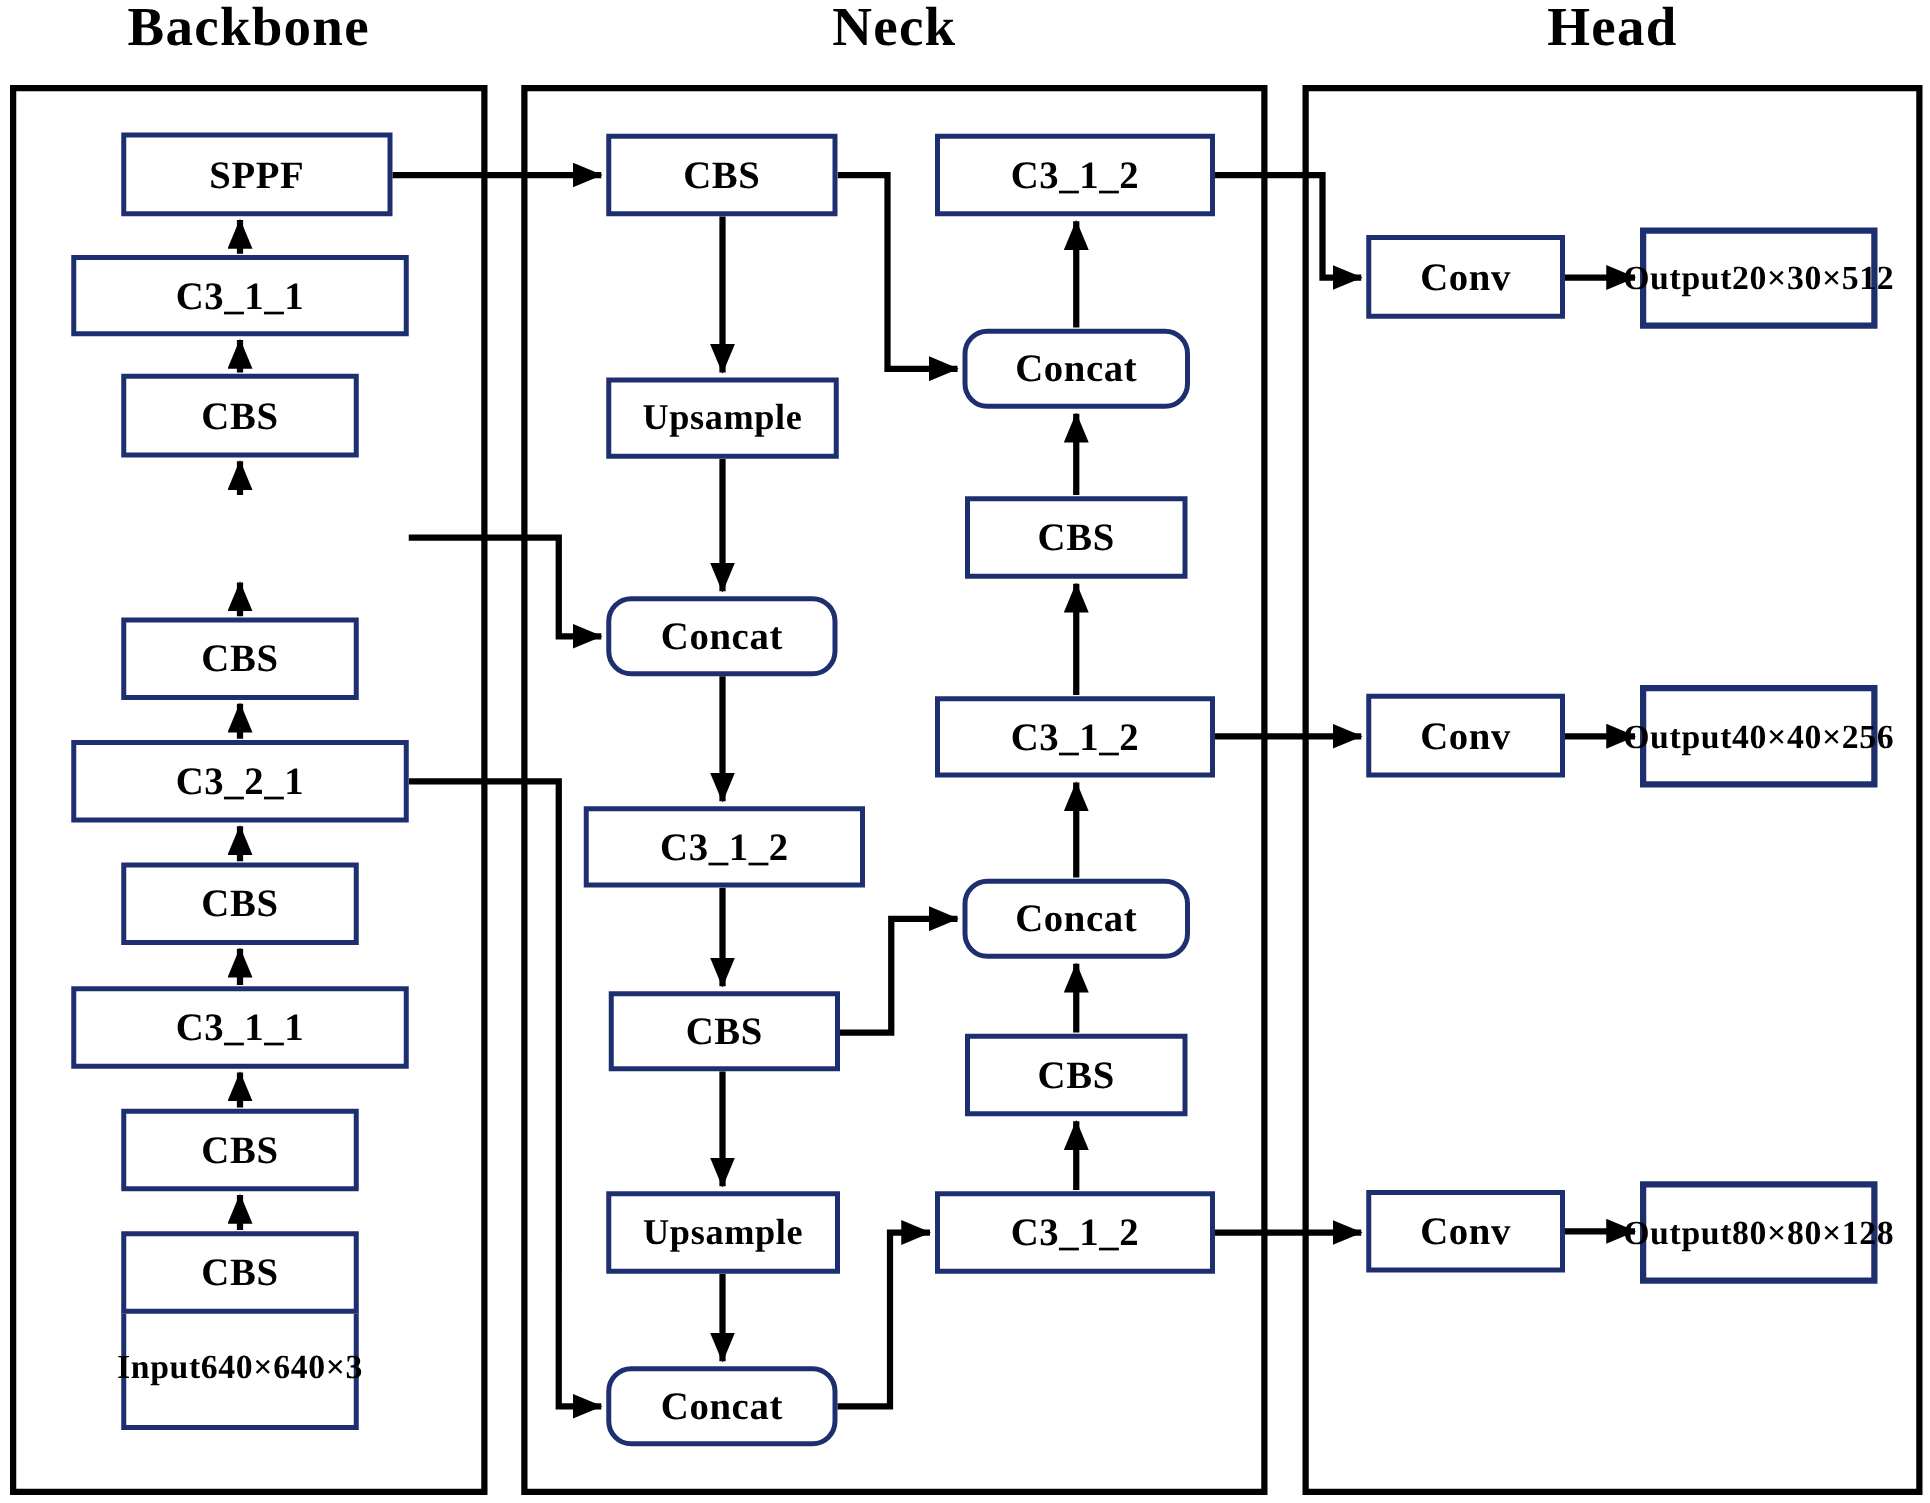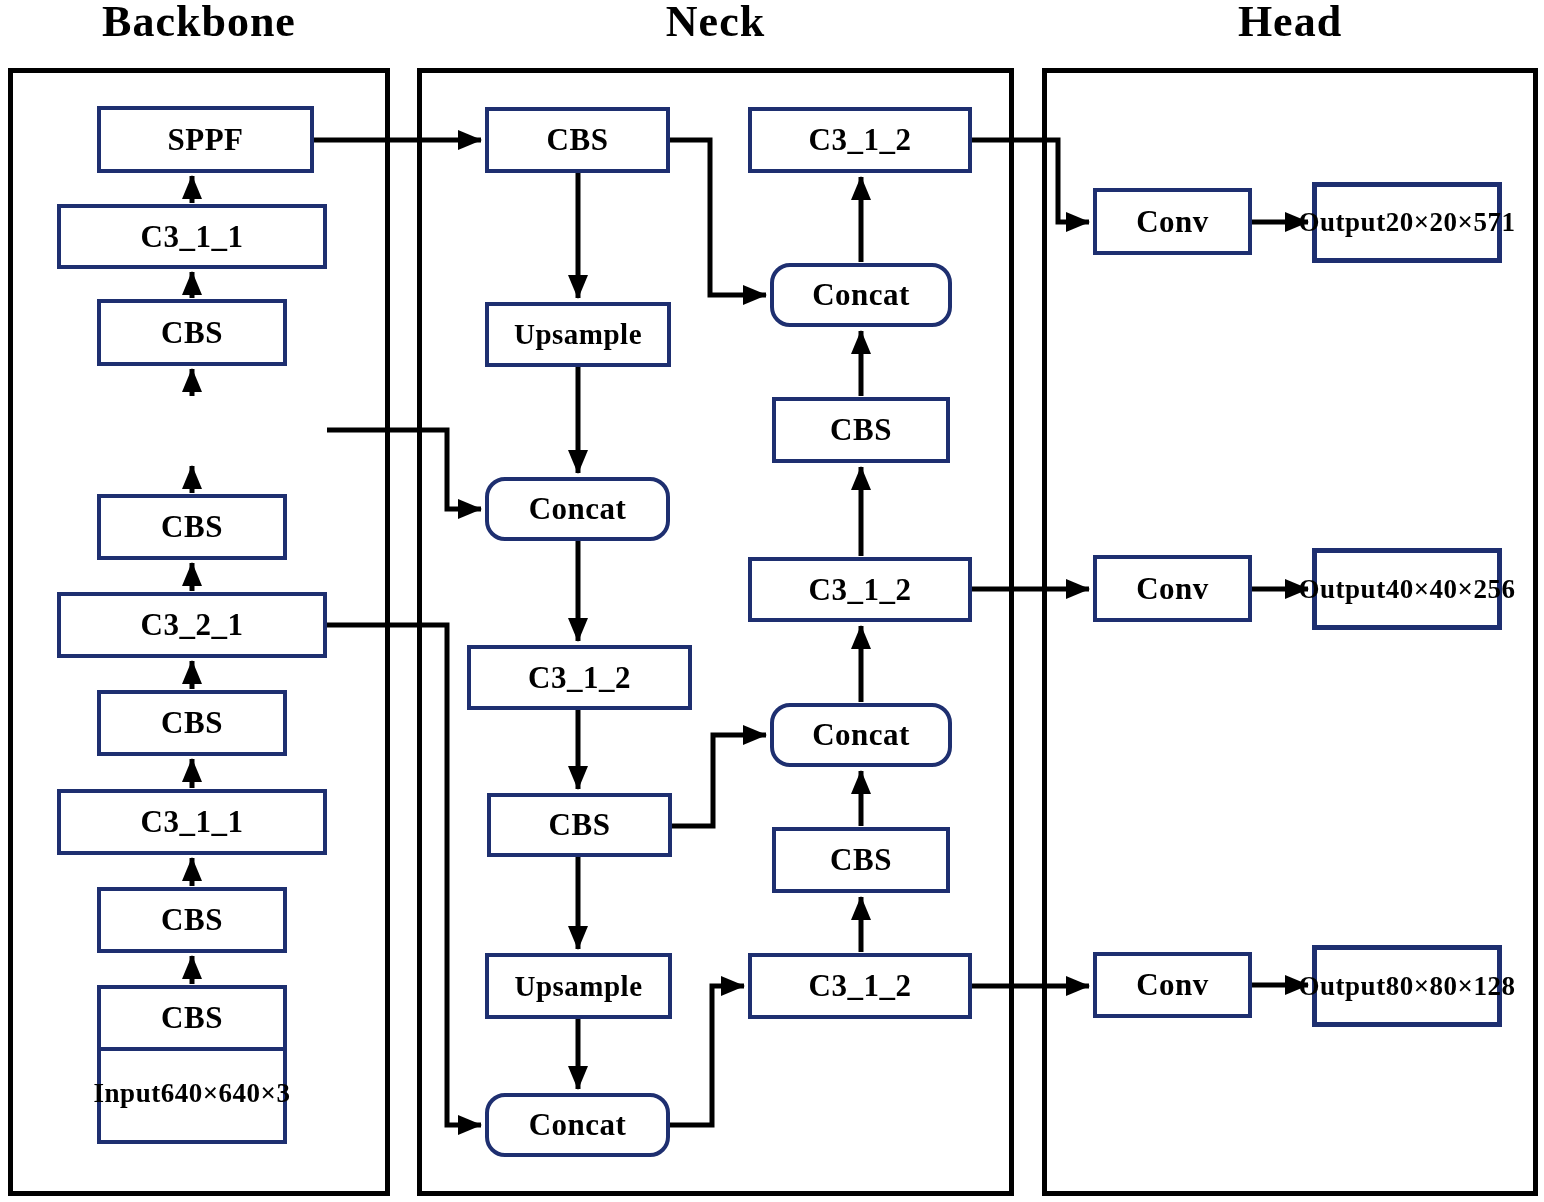--- a/index.html
+++ b/index.html
@@ -128,21 +128,21 @@
   <div class="node rounded" style="left:770px;top:263px;width:182px;height:64px;">Concat</div>
   <div class="node" style="left:772px;top:397px;width:178px;height:66px;">CBS</div>
   <div class="node" style="left:748px;top:557px;width:224px;height:65px;">C3_1_2</div>
   <div class="node rounded" style="left:770px;top:703px;width:182px;height:64px;">Concat</div>
   <div class="node" style="left:772px;top:827px;width:178px;height:66px;">CBS</div>
   <div class="node" style="left:748px;top:953px;width:224px;height:66px;">C3_1_2</div>
 
   <div class="node" style="left:1093px;top:188px;width:159px;height:67px;">Conv</div>
   <div class="node twoline thick" style="left:1312px;top:182px;width:190px;height:81px;">
     <div class="sub">Output</div>
-    <div class="sub">20×20×571</div>
+    <div class="sub">20×30×512</div>
   </div>
   <div class="node" style="left:1093px;top:555px;width:159px;height:67px;">Conv</div>
   <div class="node twoline thick" style="left:1312px;top:548px;width:190px;height:82px;">
     <div class="sub">Output</div>
     <div class="sub">40×40×256</div>
   </div>
   <div class="node" style="left:1093px;top:952px;width:159px;height:66px;">Conv</div>
   <div class="node twoline thick" style="left:1312px;top:945px;width:190px;height:82px;">
     <div class="sub">Output</div>
     <div class="sub">80×80×128</div>

